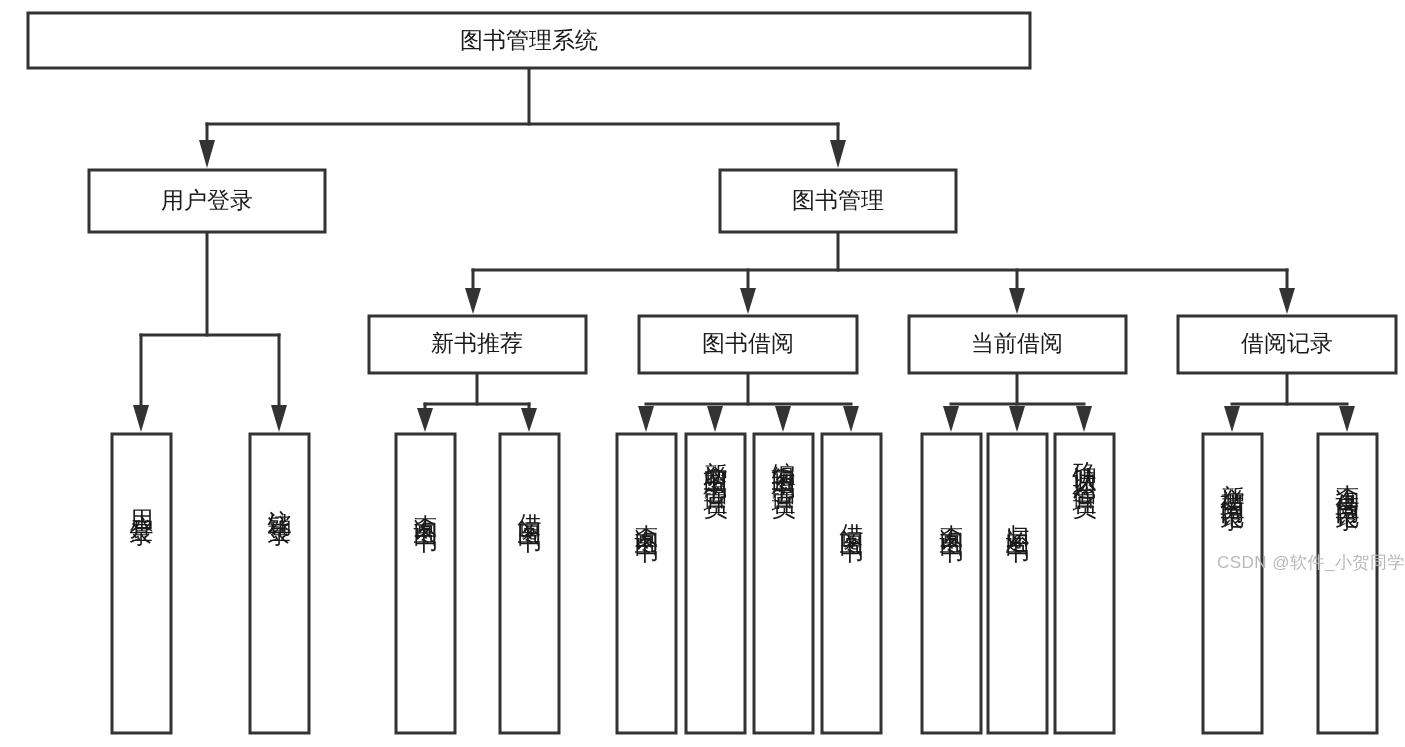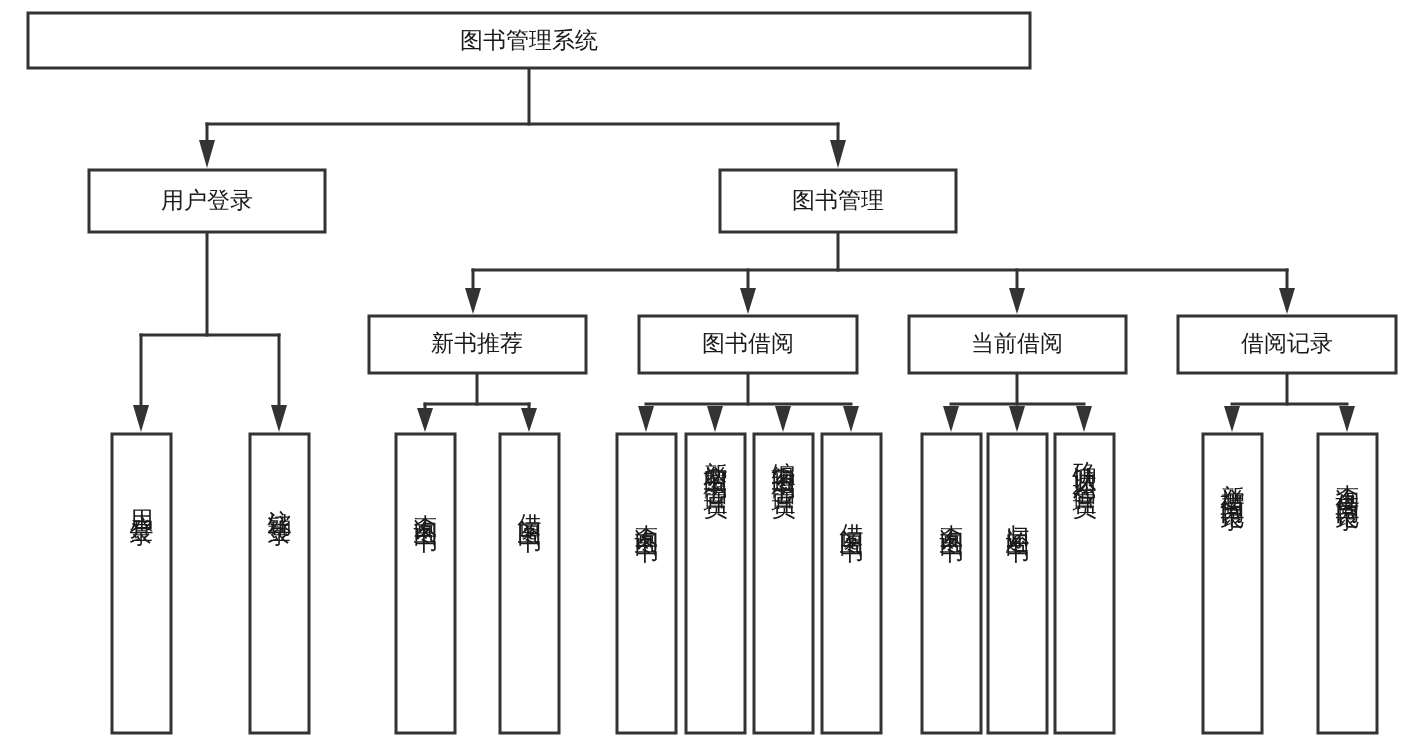--- a/index.html
+++ b/index.html
@@ -235,14 +235,15 @@
     <span class="vlabel">确认归还（管理员）</span>
   </div>
 
   <div class="vlabel-wrap" style="left:1195px; top:465px; width:59px; height:265px;">
     <span class="vlabel">新增借阅记录</span>
   </div>
   <div class="vlabel-wrap" style="left:1310px; top:465px; width:59px; height:265px;">
     <span class="vlabel">查询借阅记录</span>
   </div>
 
+  <div class="watermark">CSDN @软件_小贺同学</div>
 
 </div>
 
 </body></html>

